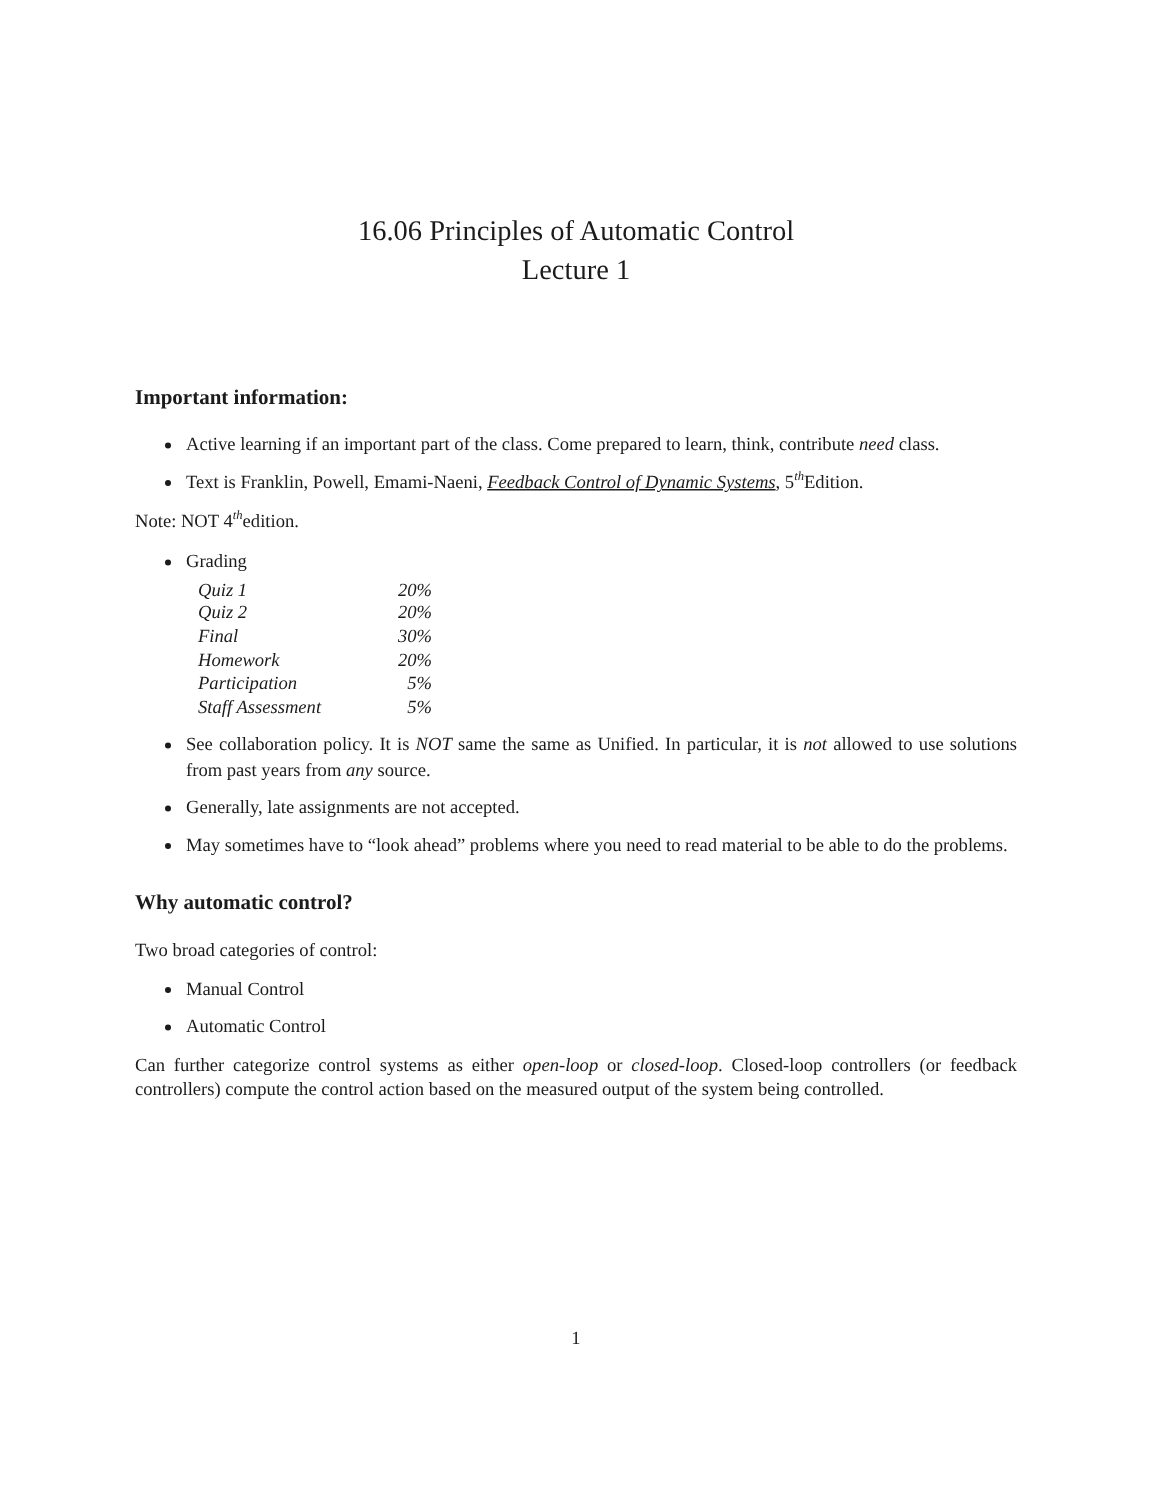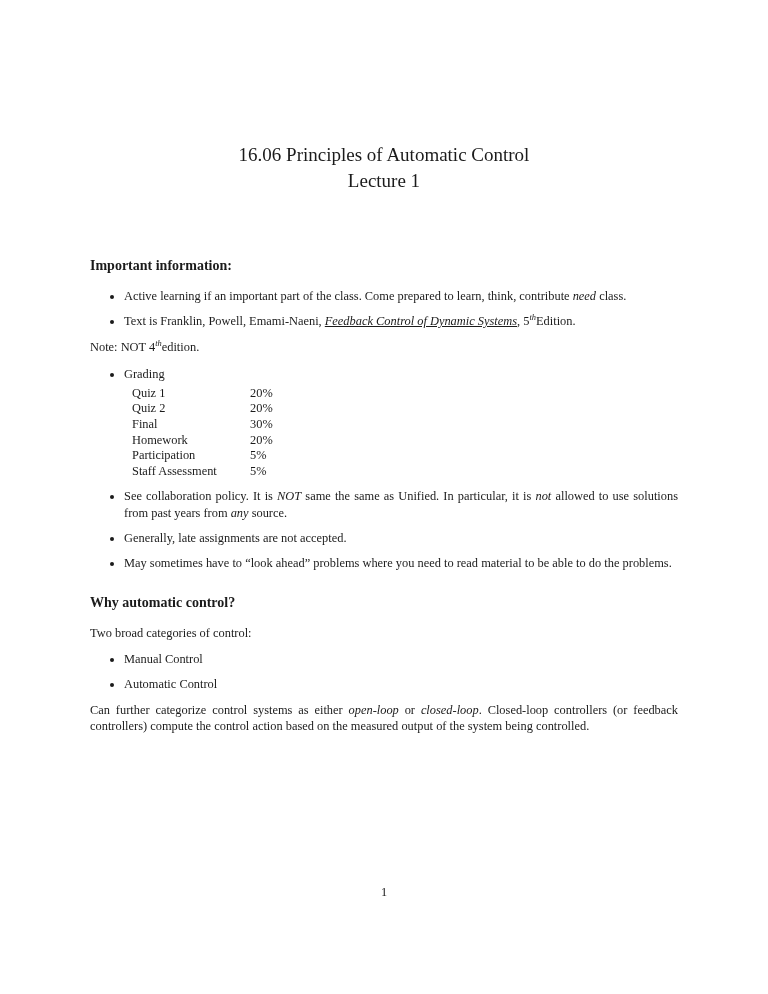--- a/index.html
+++ b/index.html
@@ -37,24 +37,24 @@
     list-style: disc outside;
   }
   ul.doc-list li {
     margin-bottom: 9px;
     text-align: justify;
   }
   ul.doc-list li:last-child { margin-bottom: 0; }
   .it { font-style: italic; }
   .book { font-style: italic; text-decoration: underline; }
   sup.sp { font-size: 0.68em; line-height: 0; font-style: italic; }
-  .grading-table { margin: 4px 0 2px 8px; }
+  .grading-table { margin: 4px 0 2px 8px; font-style: italic; }
   .grading-row { display: flex; line-height: 1.26; }
   .g-name { width: 118px; }
-  .g-val  { width: 38px; }
+  .g-val  { width: 38px; text-align: right; }
   .note-line { margin: 2px 0 0 0; }
   .page-number {
     position: absolute;
     left: 0; right: 0;
     bottom: 94px;
     text-align: center;
     font-size: 12.4px;
   }
 </style>
 </head>

